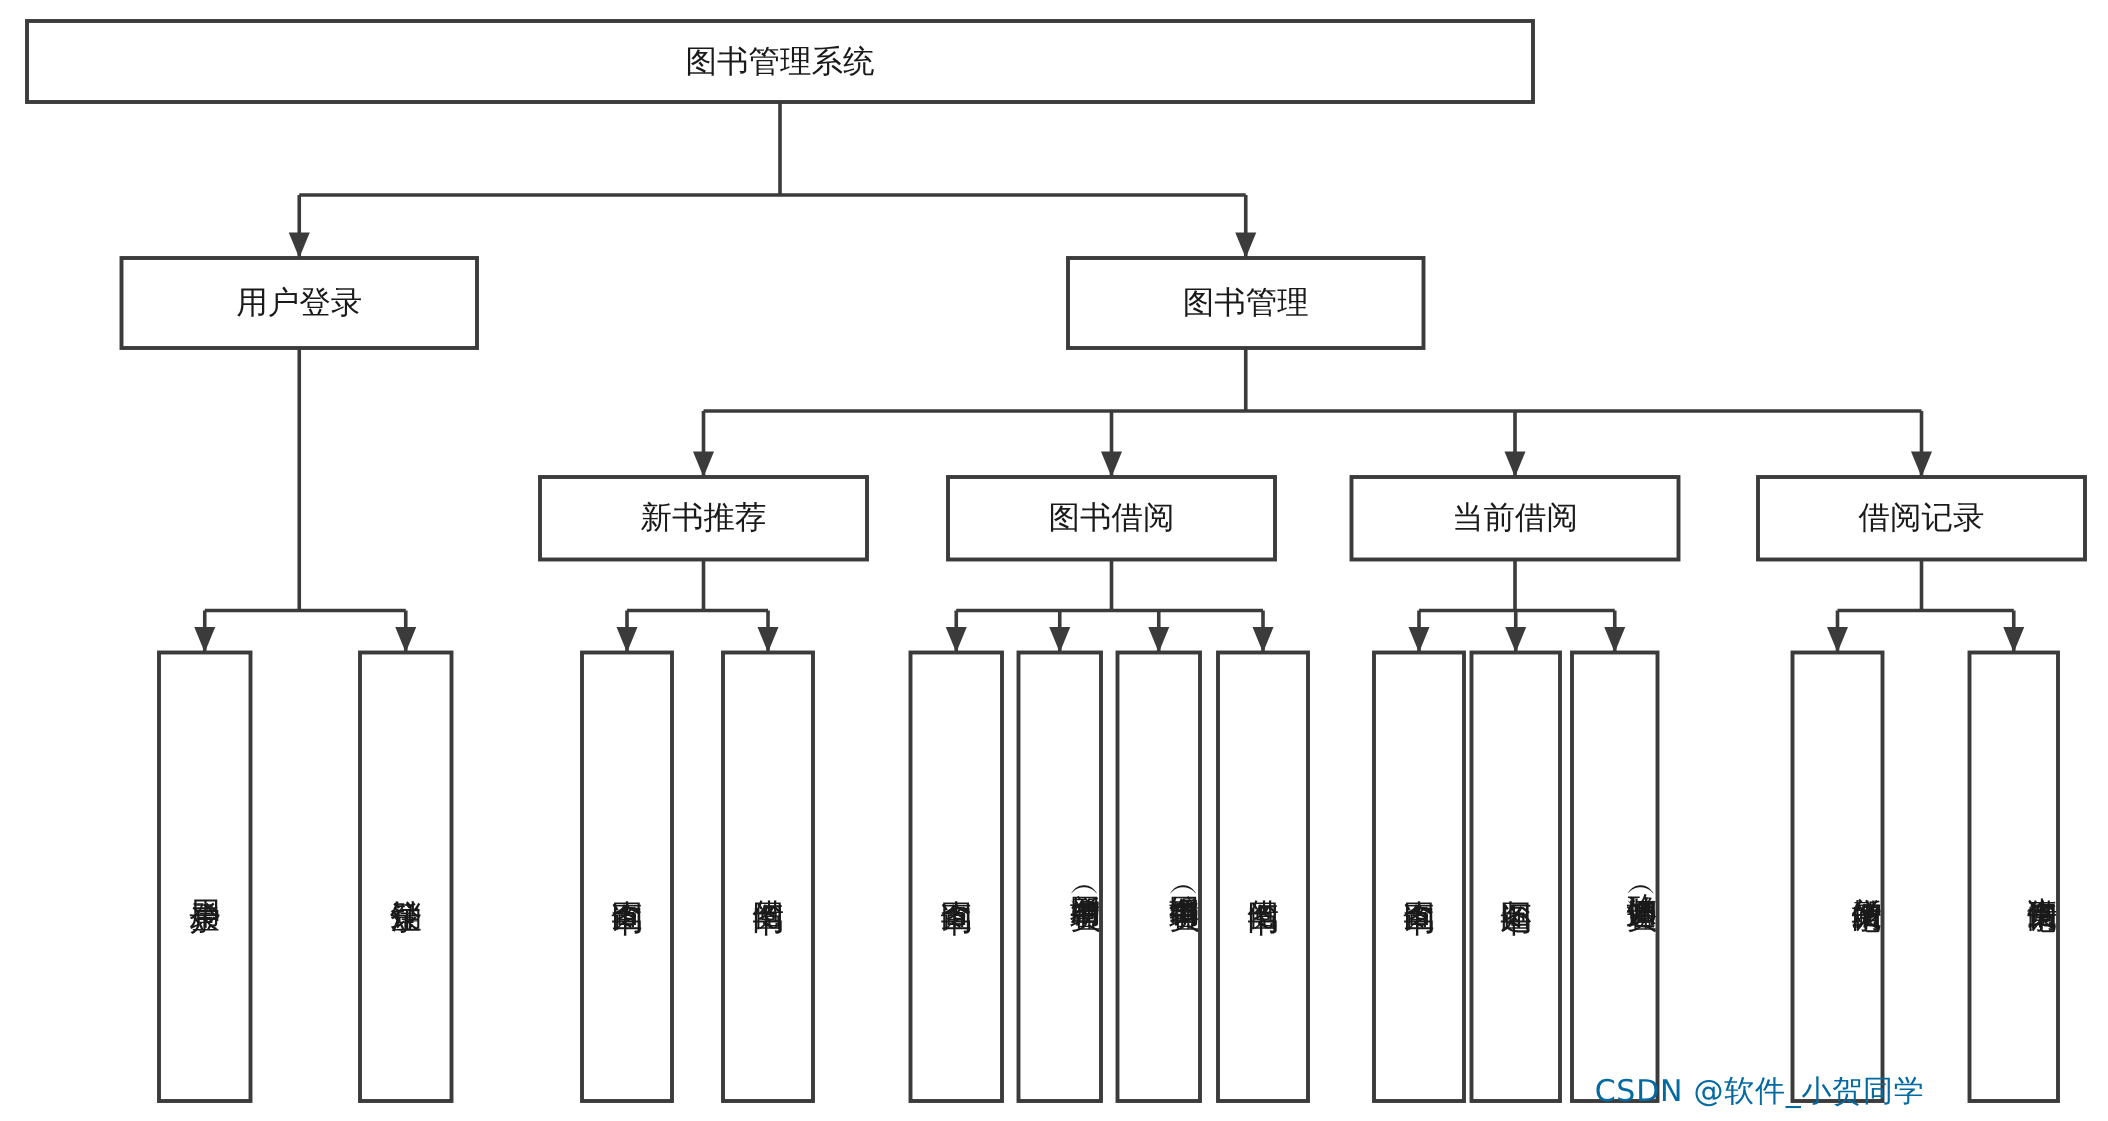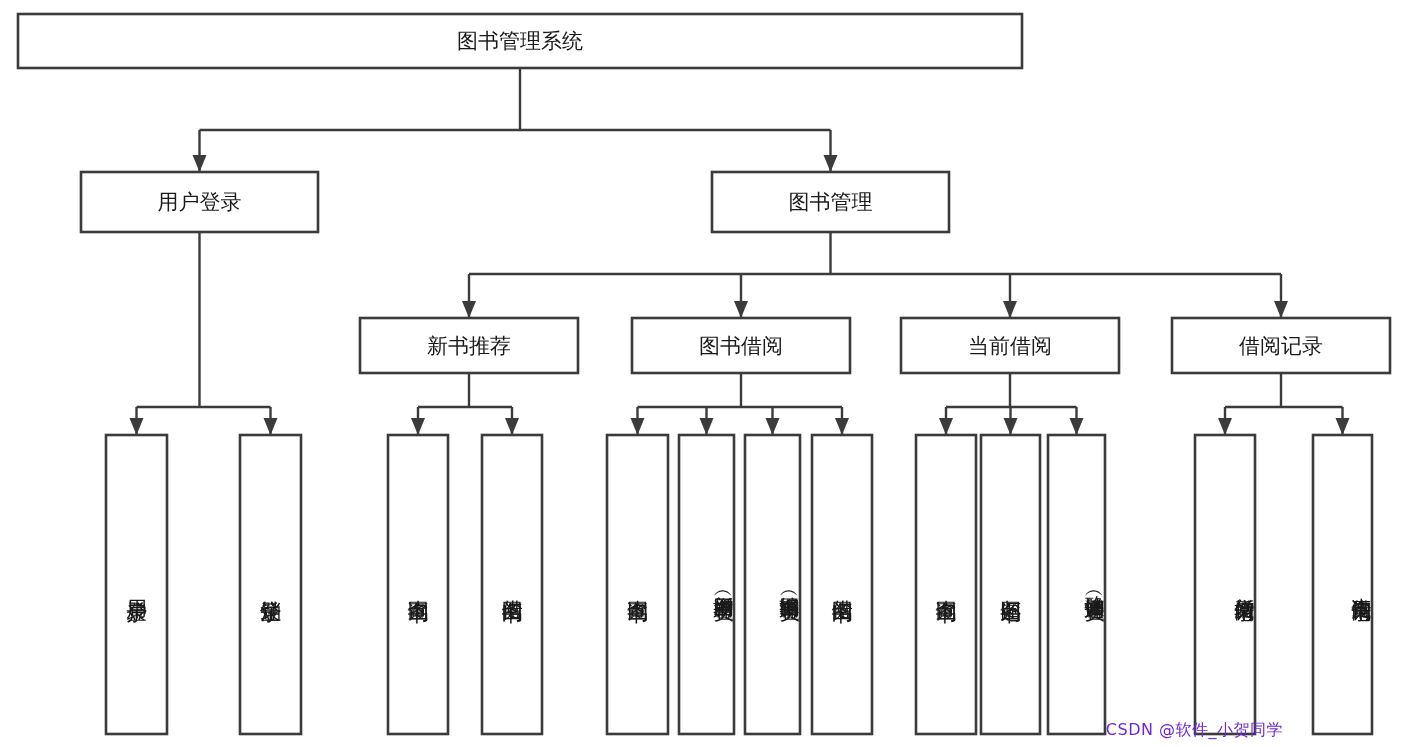--- a/index.html
+++ b/index.html
@@ -62,22 +62,22 @@
     letter-spacing: 1px;
     text-align: center;
     white-space: nowrap;
     pointer-events: none;
   }
   .watermark {
     position: absolute;
     right: 12px;
     bottom: 6px;
     font-family: "DejaVu Sans", "Liberation Sans", sans-serif;
-    font-size: 16px;
-    color: #6d28d9;
+    font-size: 20px;
+    color: #0369a1;
     letter-spacing: 0.5px;
     white-space: nowrap;
   }
 </style>
 </head>
 <body>
 
 <div id="diagram-root">
   <svg id="tree-svg" viewBox="0 0 1405 747" xmlns="http://www.w3.org/2000/svg">
     <defs>

